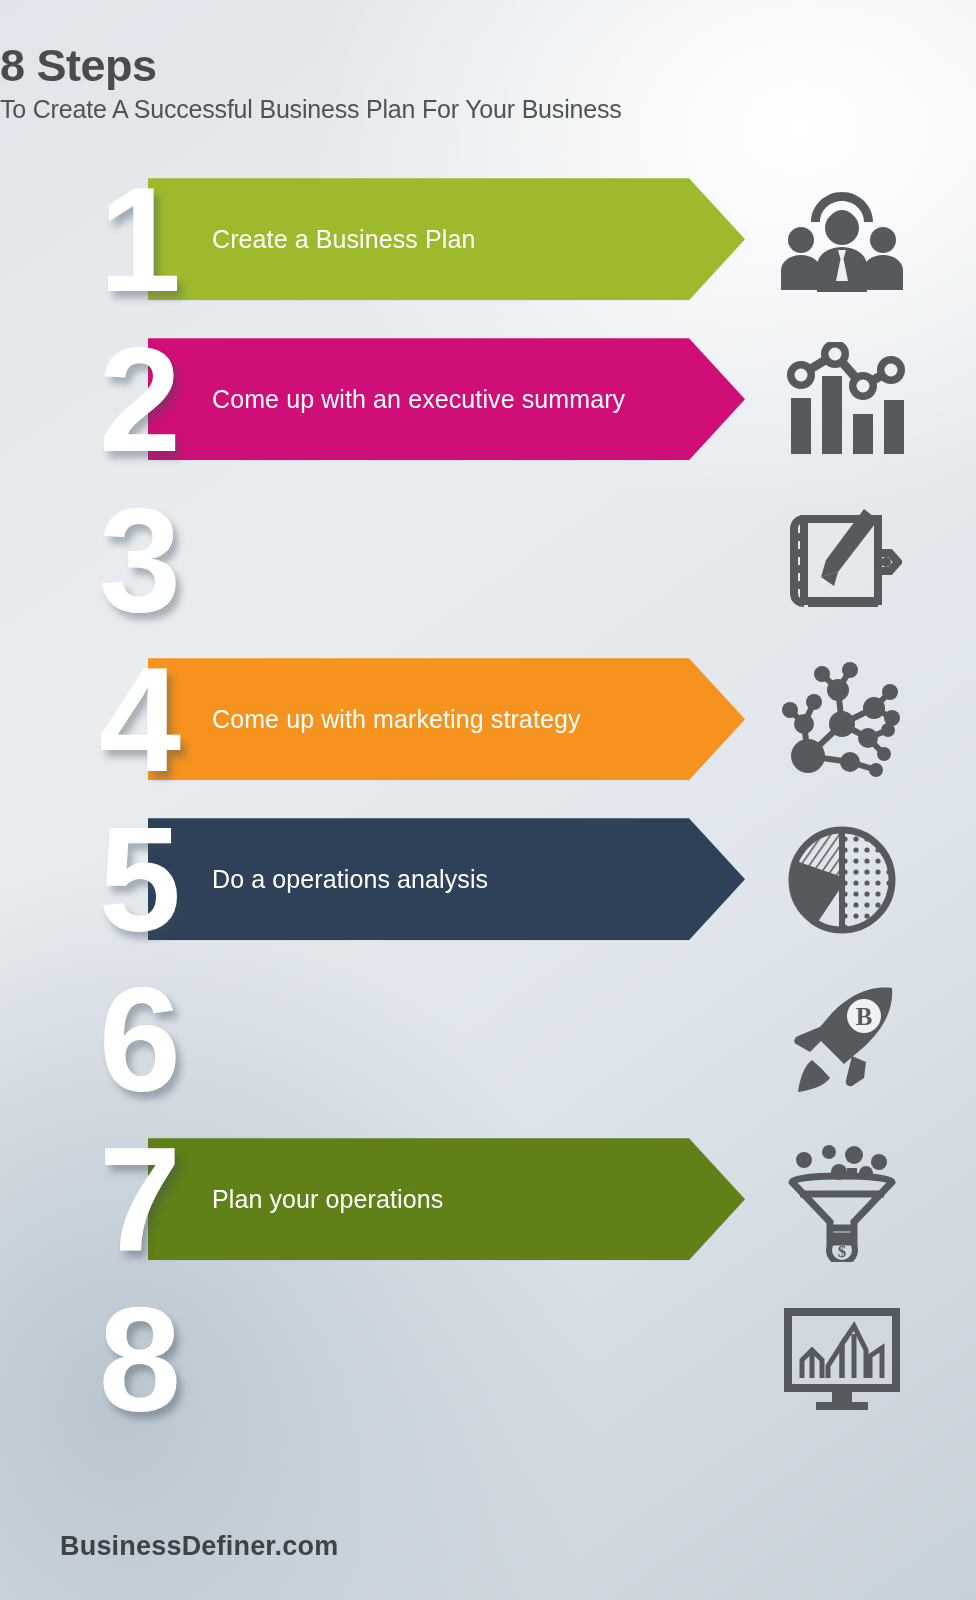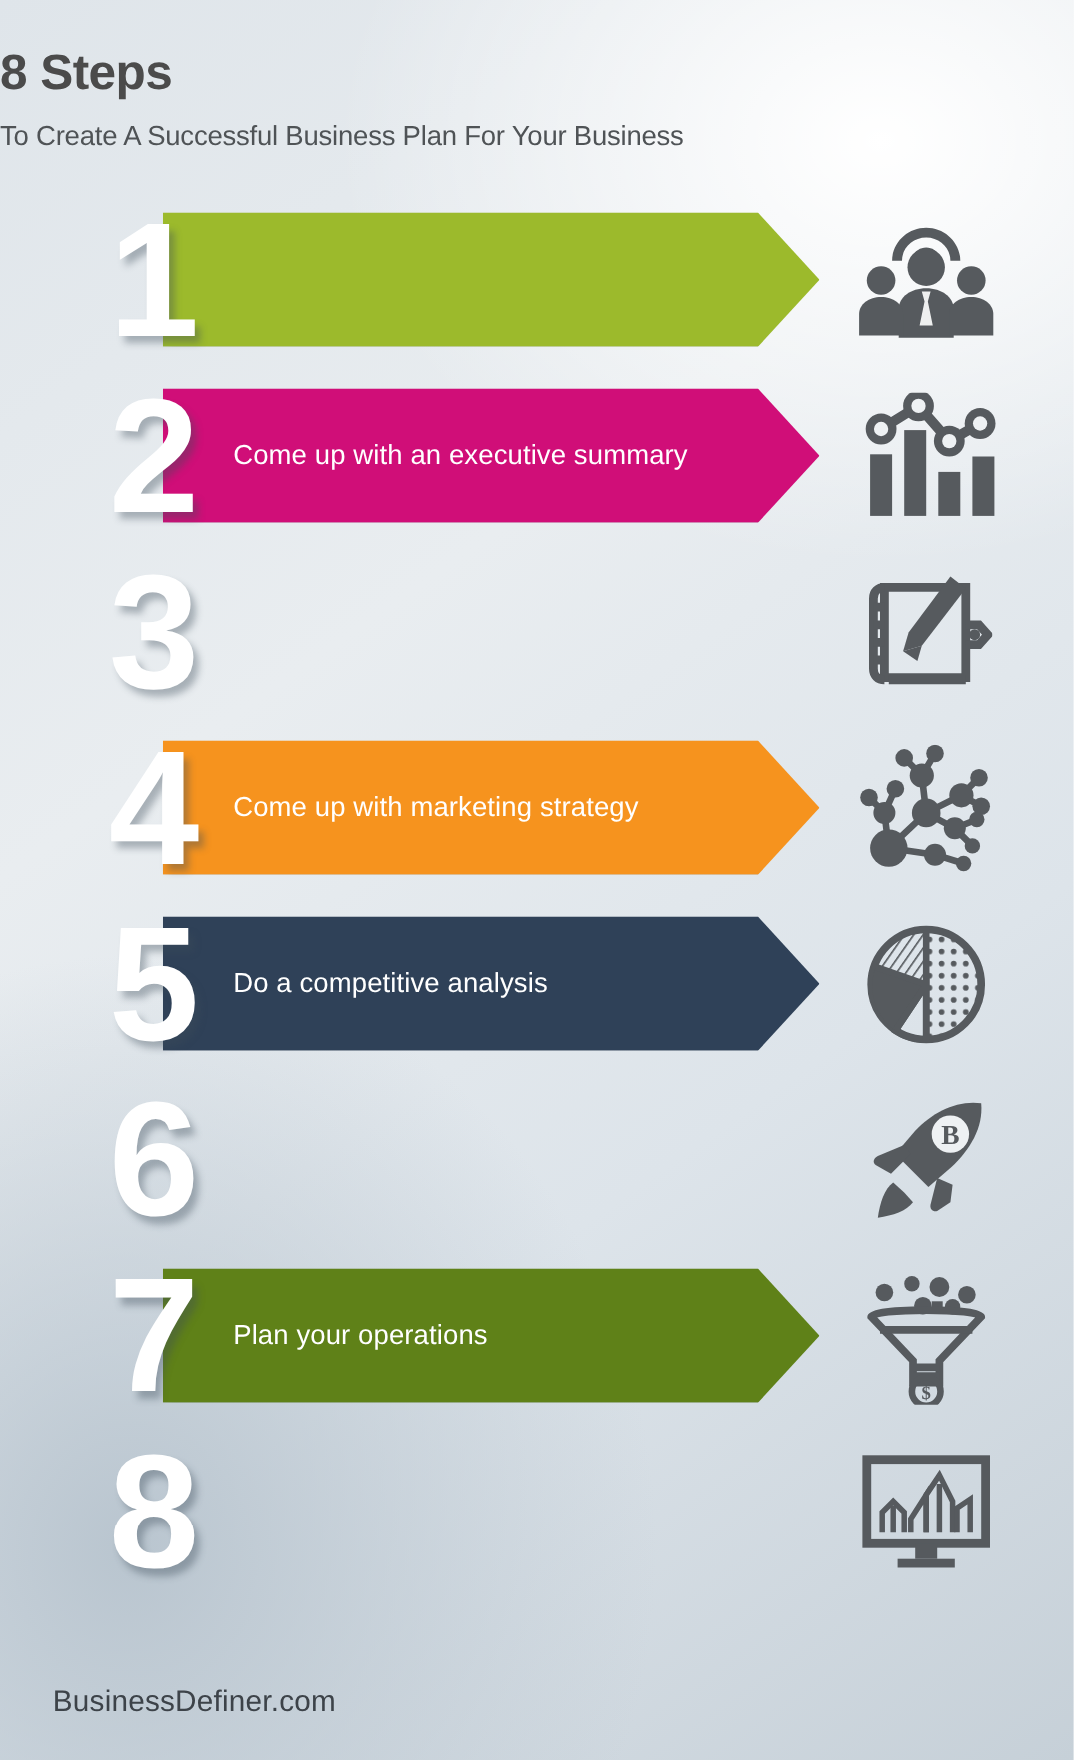--- a/index.html
+++ b/index.html
@@ -15,21 +15,21 @@
   }
 
   
   .header { width:100%; padding-top:42px; }
   .title {
     font-size:45px; font-weight:bold; color:#4b4b4b;
     letter-spacing:-0.5px; line-height:1.05;
   }
   .subtitle {
     font-size:25px; color:#4f5356; font-weight:400;
-    margin-top:21px; letter-spacing:-0.2px;
+    margin-top:6px; letter-spacing:-0.2px;
   }
 
   
   .steps { position:relative; margin-top:36px; }
   .step {
     position:relative;
     height:160px;
     display:flex;
     align-items:center;
   }
@@ -81,41 +81,42 @@
     transform:translateY(-50%);
     width:140px;
     height:124px;
     display:flex; align-items:center; justify-content:center;
   }
   .icon svg { display:block; }
 
   
   .footer {
     position:absolute;
-    left:48px;
+    left:60px;
     bottom:38px;
     font-size:27px;
     color:#3d4349;
-    font-weight:400;
+    font-weight:700;
     letter-spacing:0.2px;
   }
 </style>
 </head>
 <body>
 
 <div class="header">
   <div class="title">8 Steps</div>
   <div class="subtitle">To Create A Successful Business Plan For Your Business</div>
 </div>
 
 <div class="steps">
 
   <div class="step">
     <div class="band-wrap">
       <div class="band" style="background: rgb(156, 186, 44);"></div>
+      <div class="band-label">Create a Business Plan</div>
     </div>
     <div class="num">1</div>
     <div class="icon">
       <svg width="136" height="112" viewBox="0 0 136 112">
         <g fill="#565A5E">
           <path d="M68 8c-17 0-31 13.5-31 30h9c0-11.6 9.9-21 22-21s22 9.4 22 21h9c0-16.5-14-30-31-30z"></path>
           <path d="M68 26c-7.2 0-13 5.6-13 12.5h8.5c0-2.4 2-4.3 4.5-4.3s4.5 1.9 4.5 4.3H81C81 31.6 75.2 26 68 26z"></path>
           <circle cx="68" cy="44" r="17"></circle>
           <path d="M68 63c-14 0-25 8-25 19v26h50V82c0-11-11-19-25-19z"></path>
           <circle cx="27" cy="56" r="13"></circle>
@@ -204,21 +205,21 @@
           <circle cx="34" cy="40" r="8"></circle>
           <circle cx="96" cy="108" r="7"></circle>
         </g>
       </svg>
     </div>
   </div>
 
   <div class="step">
     <div class="band-wrap">
       <div class="band" style="background: rgb(47, 65, 88);"></div>
-      <div class="band-label">Do a competitive analysis</div>
+      <div class="band-label">Do a operations analysis</div>
     </div>
     <div class="num">5</div>
     <div class="icon">
       <svg width="112" height="112" viewBox="0 0 112 112">
         <defs>
           <pattern id="hatch5" width="7" height="7" patternUnits="userSpaceOnUse" patternTransform="rotate(35)">
             <rect width="7" height="7" fill="none"></rect>
             <line x1="0" y1="0" x2="0" y2="7" stroke="#565A5E" stroke-width="3"></line>
           </pattern>
           <pattern id="dots5" width="11" height="11" patternUnits="userSpaceOnUse">

